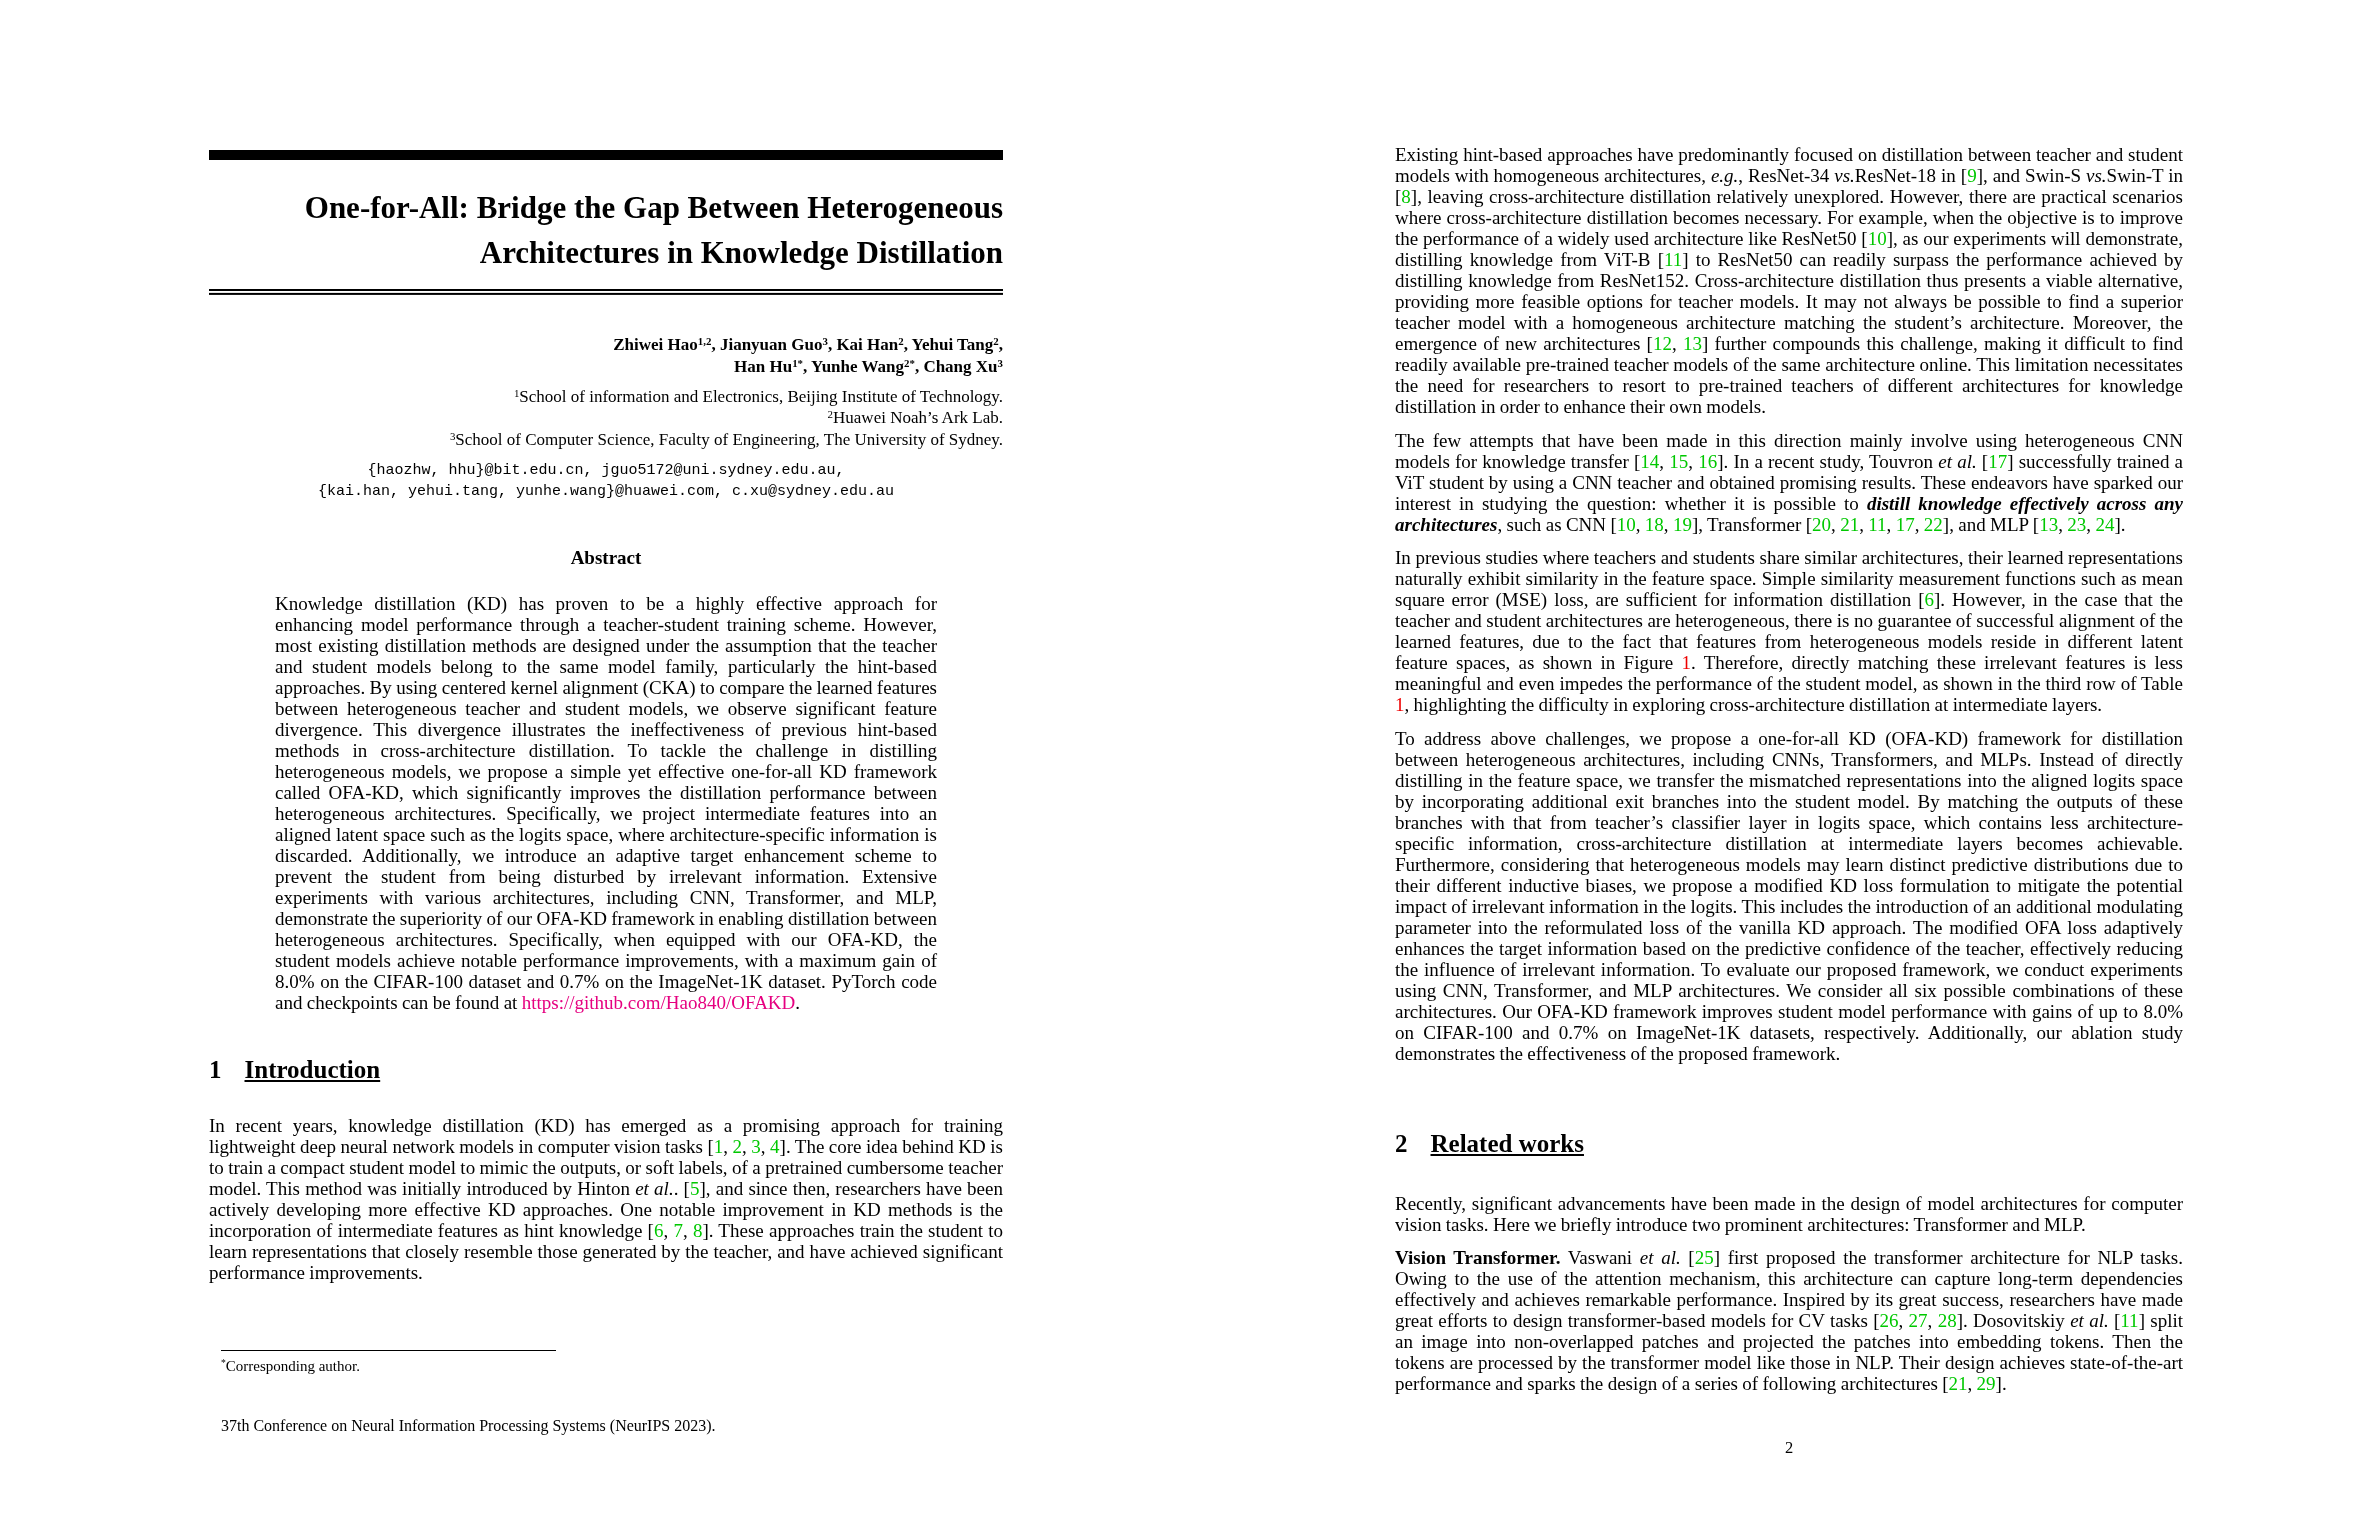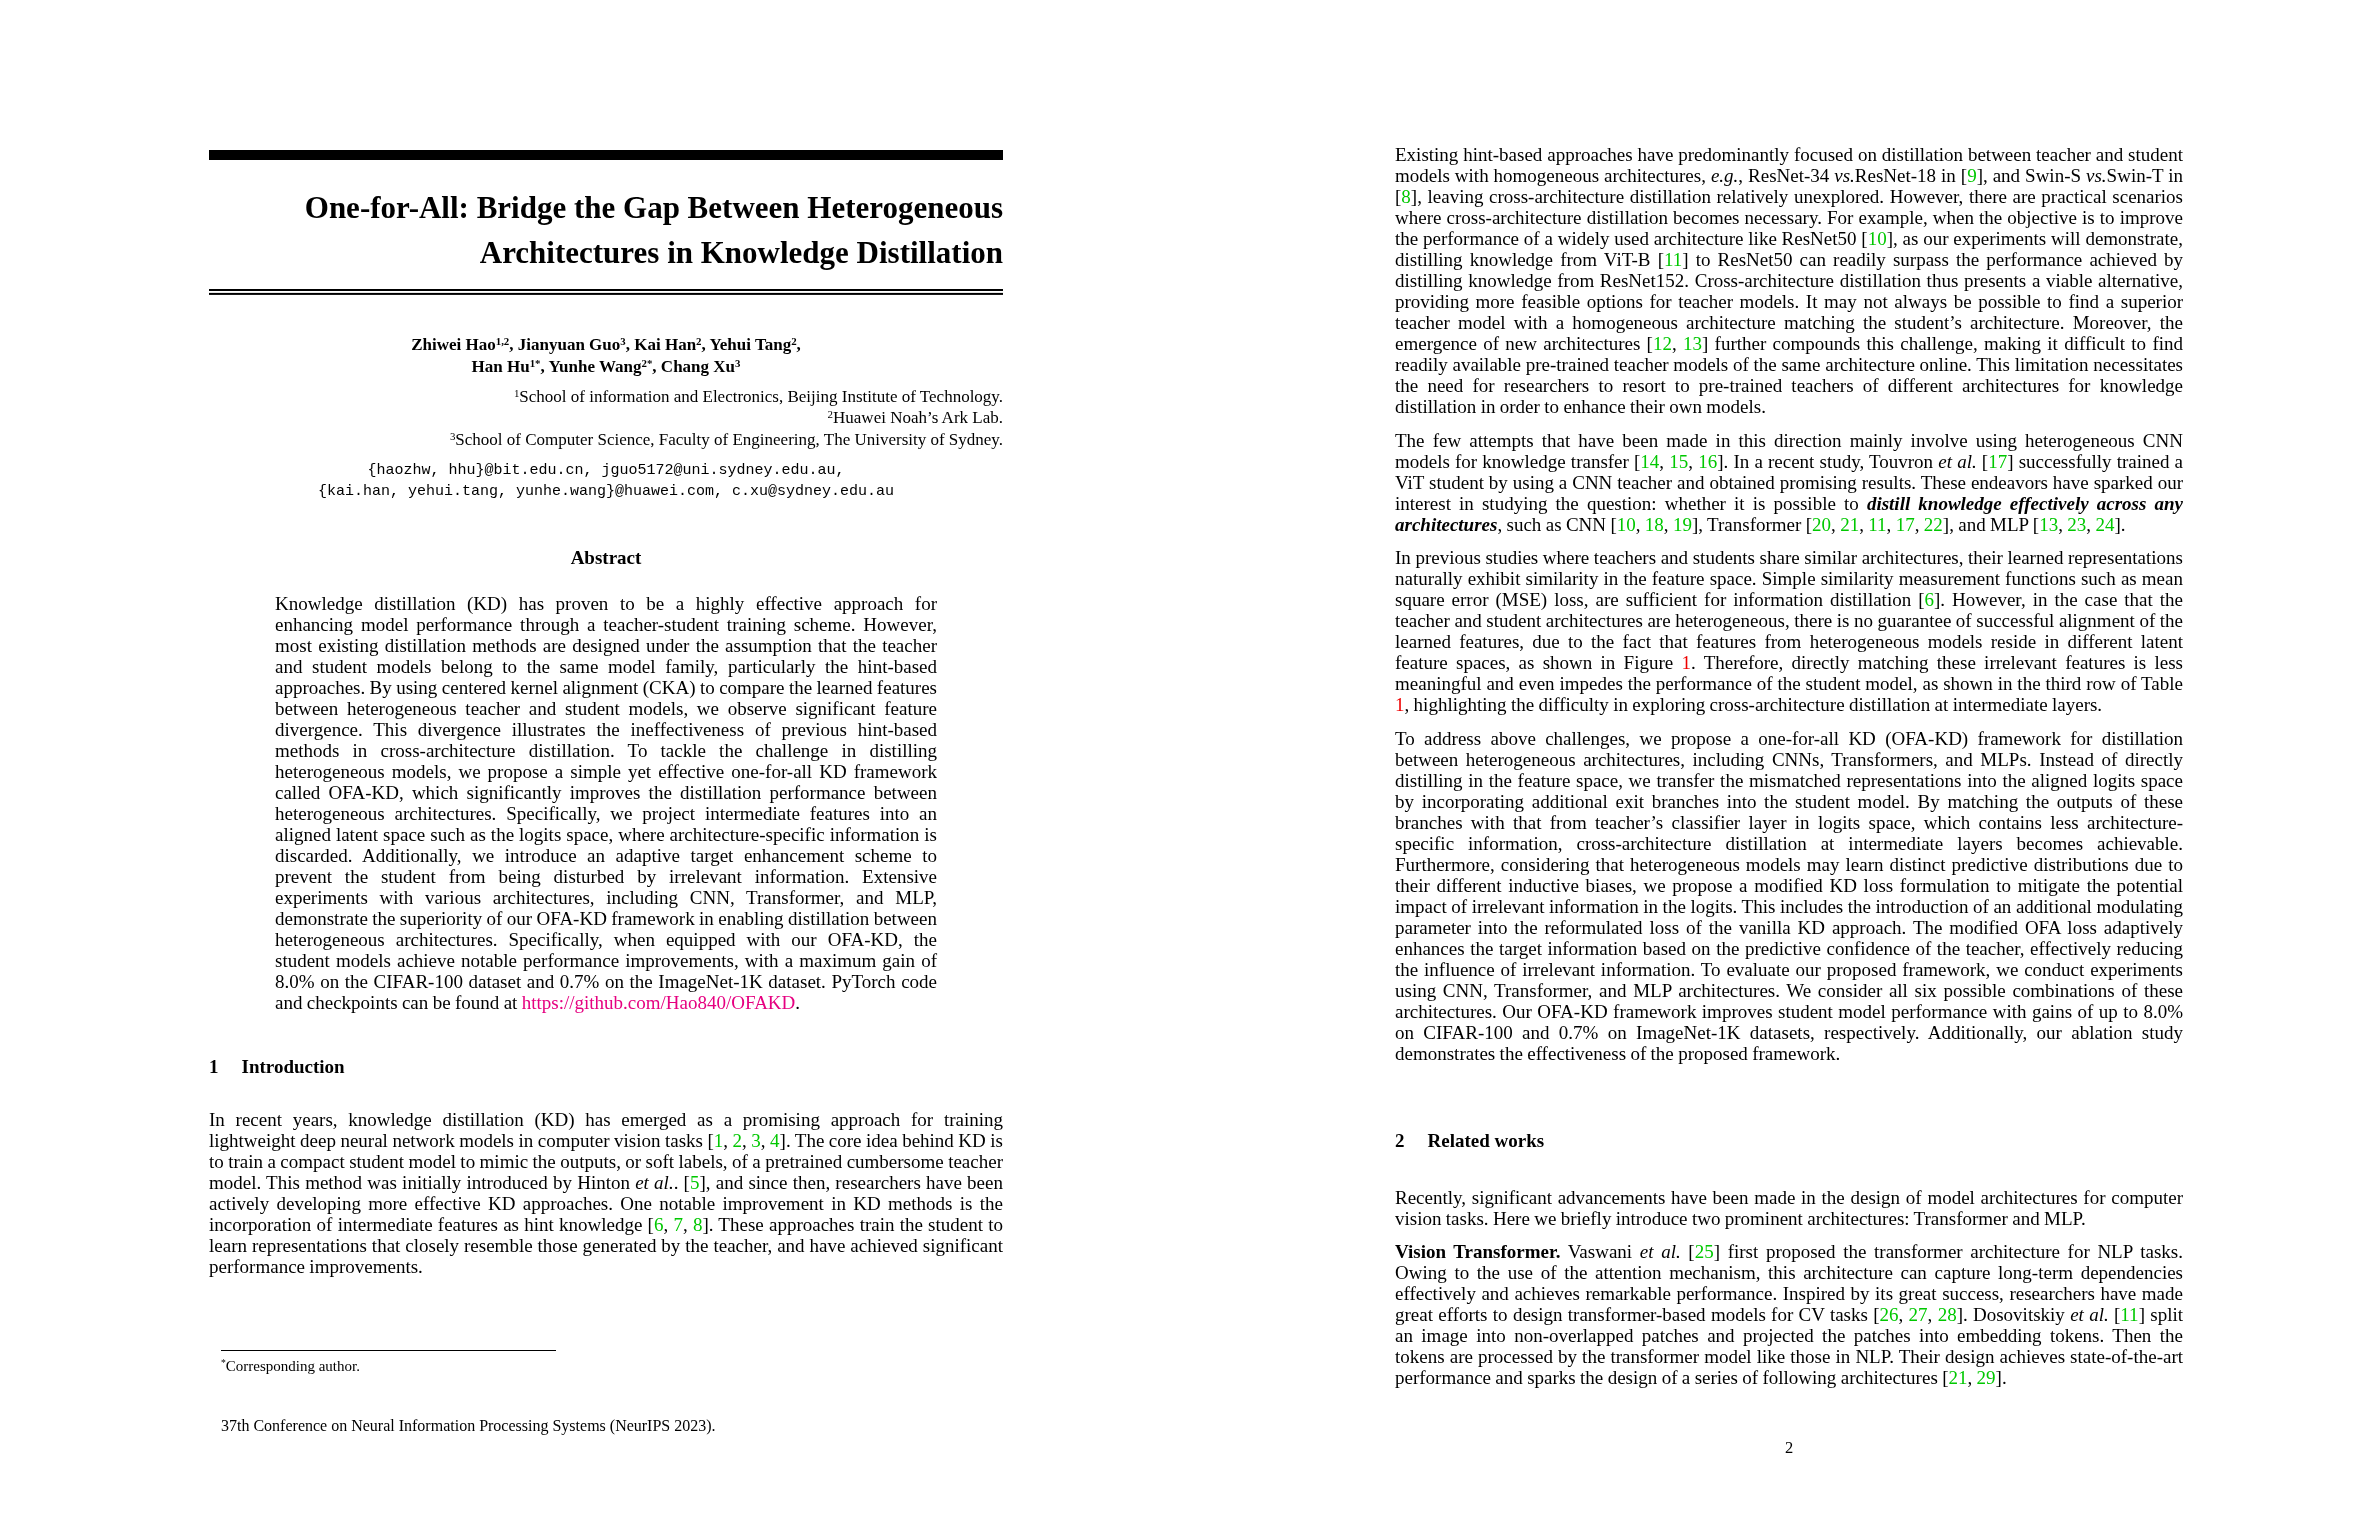--- a/index.html
+++ b/index.html
@@ -8,33 +8,33 @@
     font-family:"Liberation Serif", serif;overflow:hidden;position:relative;
   }
   .page{position:absolute;top:0;}
   #page1{left:209px;width:794px;}
   #page2{left:1395px;width:788px;}
 
   .topbar{margin-top:150px;height:9.7px;background:#000;}
   .title{margin-top:25px;text-align:right;font-weight:bold;font-size:31px;line-height:45px;}
   .title-rule{margin-top:14.6px;height:1.9px;background:#000;box-shadow:0 3.9px 0 0 #000;}
 
-  .authors{margin-top:43px;text-align:center;font-weight:bold;font-size:17px;line-height:22px;}
+  .authors{margin-top:43px;text-align:right;font-weight:bold;font-size:17px;line-height:22px;}
   .affils{margin-top:7.8px;text-align:right;font-size:17px;line-height:21.3px;}
   .emails{margin-top:9.7px;text-align:center;font-family:"Liberation Mono", monospace;font-size:15px;line-height:21.3px;}
 
   .abstract-heading{margin-top:45px;text-align:center;font-weight:bold;font-size:19px;}
   .abstract-body{margin:24px 66px 0 66px;}
 
   .textblock{
     text-align:justify;font-size:19px;line-height:21px;
     hyphens:auto;-webkit-hyphens:auto;word-spacing:-0.02em;
   }
 
-  .section-heading{font-weight:bold;font-size:19px;}
+  .section-heading{font-weight:bold;font-size:25px;text-decoration:underline;}
   .section-heading .num{display:inline-block;margin-right:23px;}
   #sec1{margin-top:43px;}
   #sec2{margin-top:66px;}
 
   .para{margin-top:12.6px;}
   #intro-para{margin-top:31px;}
   #p2-first{margin-top:144px;}
   #related-intro{margin-top:35px;}
 
   .footnote{position:absolute;left:12px;top:1350px;width:100%;}

